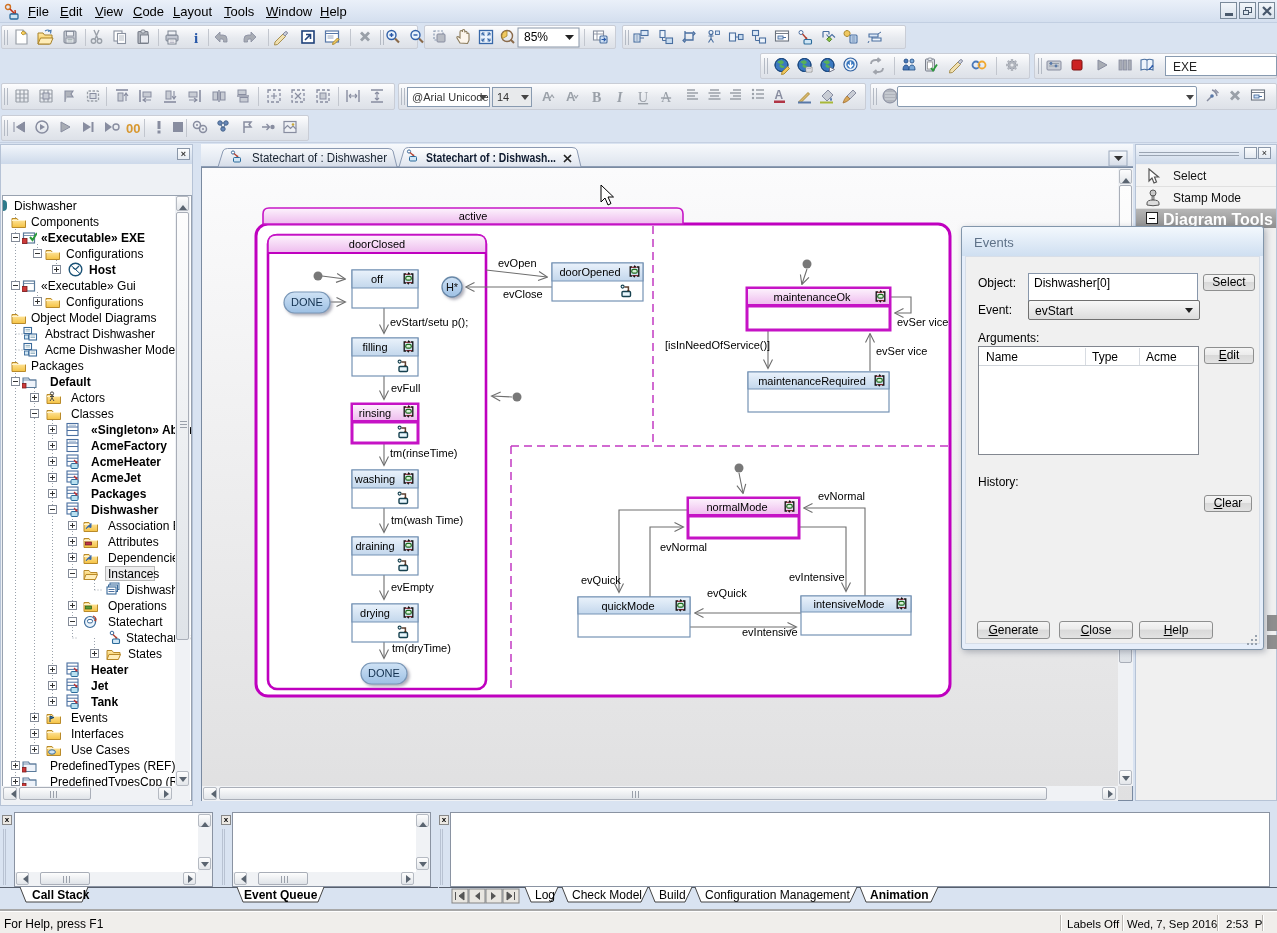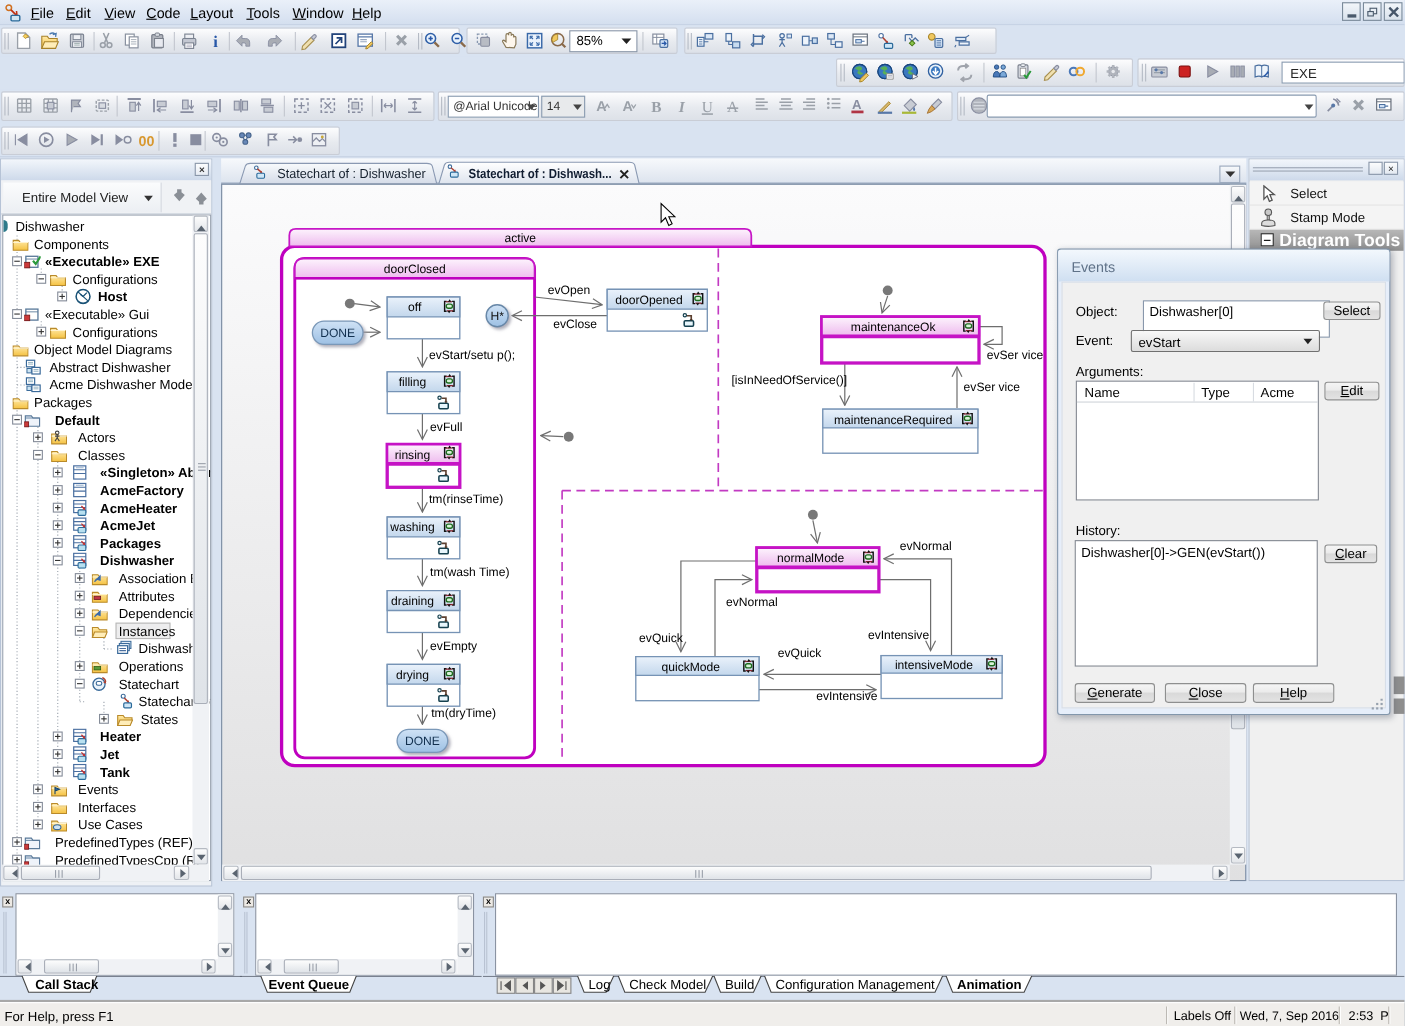--- a/index.html
+++ b/index.html
@@ -706,30 +706,20 @@
       <use href="#t-mol" x="215" y="4"></use>
       <use href="#t-flag2" x="240" y="4"></use>
       <use href="#t-todot" x="260" y="4"></use>
       <use href="#t-img" x="282" y="4"></use>
  </svg>
 </div>
 
 <div class="abs" style="left:0;top:144px;width:193px;height:662px;background:#eef1f5;border:1px solid #b6c3d6;">
  <div class="abs panel-title" style="left:0;top:0;width:191px;height:19px;"></div>
  <div class="abs" style="left:176px;top:3px;width:13px;height:12px;background:linear-gradient(#fcfdfe,#e7ecf3);border:1px solid #8a97a9;text-align:center;line-height:10px;font-size:9px;color:#333;font-weight:bold">×</div>
- <div class="abs" style="left:0;top:19px;width:191px;height:31px;background:#f0f2f5;border-bottom:1px solid #c6cdd8;">
-   <div class="abs" style="left:2px;top:2px;width:144px;height:27px;background:linear-gradient(#fbfcfd,#eceff3);border-right:1px solid #d4d9e0;">
-     <span class="abs" style="left:17px;top:7px;font-size:12px;color:#222">Entire Model View</span>
-     <span class="arr" style="left:128px;top:12px;border:4px solid transparent;border-top:5px solid #333"></span>
-   </div>
-   <svg class="abs" style="left:155px;top:5px" width="36" height="20" viewBox="0 0 36 20">
-     <path d="M7 3 v7 M3.5 7 l3.5 4 3.5 -4" stroke="#8a8f96" stroke-width="4" fill="none"></path>
-     <path d="M27 17 v-7 M23.5 13 l3.5 -4 3.5 4" stroke="#8a8f96" stroke-width="4" fill="none"></path>
-   </svg>
- </div>
 
  <div class="abs" style="left:1px;top:50px;width:190px;height:606px;background:#fff;border:1px solid #98a2b0;overflow:hidden;" id="tree">
   <svg class="abs" style="left:0;top:0" width="190" height="606">
    <g stroke="#9aa2ac" stroke-width="1" stroke-dasharray="1 2" fill="none">
     <path d="M12.5 18 V586 M12.5 26 h6 M12.5 122 h6 M12.5 170 h6 M12.5 138 h8 M12.5 154 h8"></path>
     <path d="M34.5 48 V58 M34.5 58 h6 M34.5 96 V106 M34.5 106 h6"></path>
     <path d="M53.5 64 V74 M53.5 74 h6"></path>
     <path d="M31.5 192 V554 M31.5 202 h6 M31.5 218 h6 M31.5 522 h6 M31.5 538 h6 M31.5 554 h6"></path>
     <path d="M49.5 224 V506 M49.5 234 h6 M49.5 250 h6 M49.5 266 h6 M49.5 282 h6 M49.5 298 h6 M49.5 314 h6 M49.5 474 h6 M49.5 490 h6 M49.5 506 h6"></path>
     <path d="M69.5 320 V442 M69.5 330 h6 M69.5 346 h6 M69.5 362 h6 M69.5 378 h6 M69.5 410 h6 M69.5 426 h6 M69.5 442 h6"></path>
@@ -1361,44 +1351,41 @@
  <div class="abs" style="left:131px;top:470px;width:10px;height:16px;background:#8e8e8e"></div>
  <div class="abs" style="left:131px;top:490px;width:10px;height:14px;background:#8e8e8e"></div>
 </div>
 
 <div class="abs" style="left:961px;top:226px;width:303px;height:424px;background:#e6eefa;border:1px solid #8296ab;border-radius:3px;box-shadow:2px 2px 6px rgba(60,70,90,.35);" id="dlg">
  <div class="abs" style="left:0;top:0;width:301px;height:29px;background:linear-gradient(#f3f8fd,#cfdff1);border-radius:3px 3px 0 0">
   <span class="abs" style="left:12px;top:8px;font-size:13px;color:#5f7288">Events</span>
  </div>
  <div class="abs" style="left:3px;top:29px;width:295px;height:388px;background:#f0f0f0;border:1px solid #d7dee8;">
   <span class="lbl" style="left:12px;top:19px">Object:</span>
-  <div class="fld" style="left:73px;top:16px;width:170px;height:34px">
+  <div class="fld" style="left:62px;top:16px;width:170px;height:34px">
         <span class="abs" style="left:5px;top:2px">Dishwasher[0]</span>
       </div>
   <div class="btn7" style="left:237px;top:17px;width:52px;height:17px;line-height:15px">Select</div>
   <span class="lbl" style="left:12px;top:46px">Event:</span>
   <div class="abs" style="left:62px;top:43px;width:172px;height:20px;background:linear-gradient(#f8f8f8,#dcdcdc);border:1px solid #707070;border-radius:2px;">
     <span class="abs" style="left:6px;top:3px;font-size:12px">evStart</span>
     <span class="arr" style="left:156px;top:7px;border:4px solid transparent;border-top:5px solid #222"></span>
   </div>
   <span class="lbl" style="left:12px;top:74px">Arguments:</span>
   <div class="fld" style="left:12px;top:89px;width:221px;height:109px;border-color:#828790">
     <div class="abs" style="left:0;top:0;width:219px;height:19px;border-bottom:1px solid #cfd4da">
       <span class="abs" style="left:7px;top:3px">Name</span>
       <span class="abs" style="left:113px;top:3px">Type</span>
       <span class="abs" style="left:167px;top:3px">Acme</span>
       <i class="abs" style="left:106px;top:1px;width:1px;height:17px;background:#d8dce2"></i>
       <i class="abs" style="left:160px;top:1px;width:1px;height:17px;background:#d8dce2"></i>
     </div>
   </div>
   <div class="btn7" style="left:238px;top:90px;width:50px;height:17px;line-height:15px"><u>E</u>dit</div>
   <span class="lbl" style="left:12px;top:218px">History:</span>
-  <div class="fld" style="left:11px;top:234px;width:221px;height:115px;border-color:#828790">
-    <span class="abs" style="left:5px;top:3px">Dishwasher[0]-&gt;GEN(evStart())</span>
-  </div>
   <div class="btn7" style="left:238px;top:238px;width:48px;height:17px;line-height:15px"><u>C</u>lear</div>
   <div class="btn7" style="left:11px;top:364px;width:73px;height:18px;line-height:16px"><u>G</u>enerate</div>
   <div class="btn7" style="left:93px;top:364px;width:74px;height:18px;line-height:16px"><u>C</u>lose</div>
   <div class="btn7" style="left:173px;top:364px;width:74px;height:18px;line-height:16px"><u>H</u>elp</div>
  </div>
  <svg class="abs" style="left:283px;top:408px" width="14" height="11" viewBox="0 0 14 11">
       <g fill="#98a2ae">
         <rect x="10" y="0" width="2" height="2"></rect>
         <rect x="10" y="4" width="2" height="2"></rect>
         <rect x="10" y="8" width="2" height="2"></rect>

